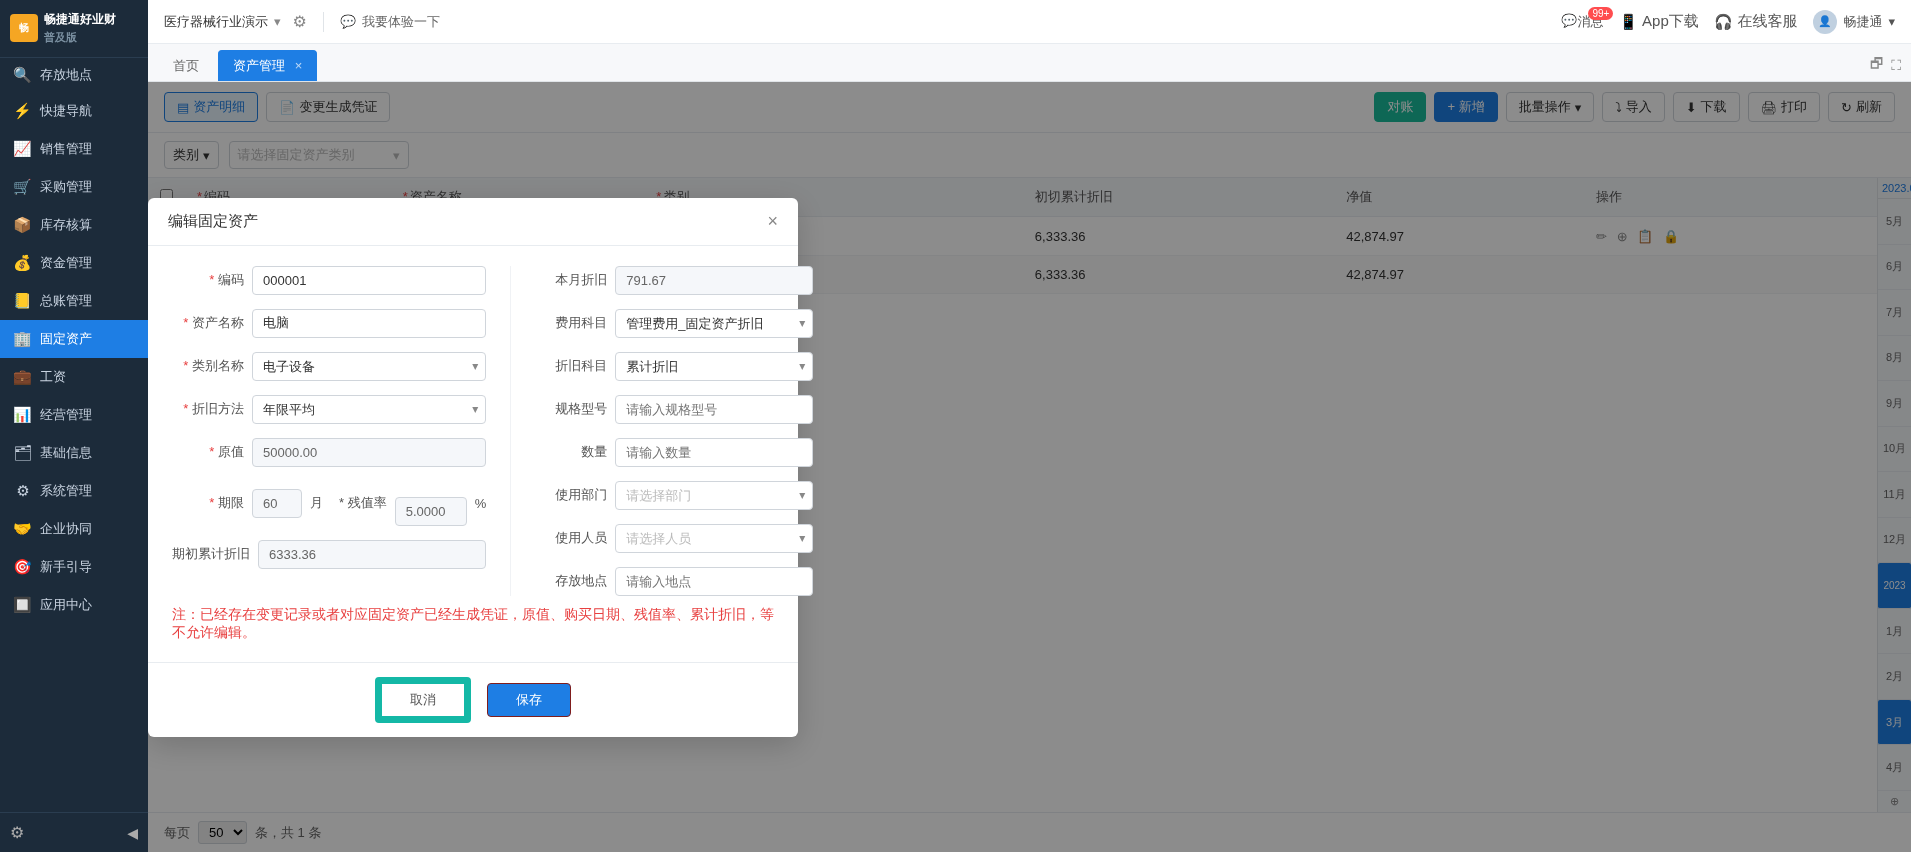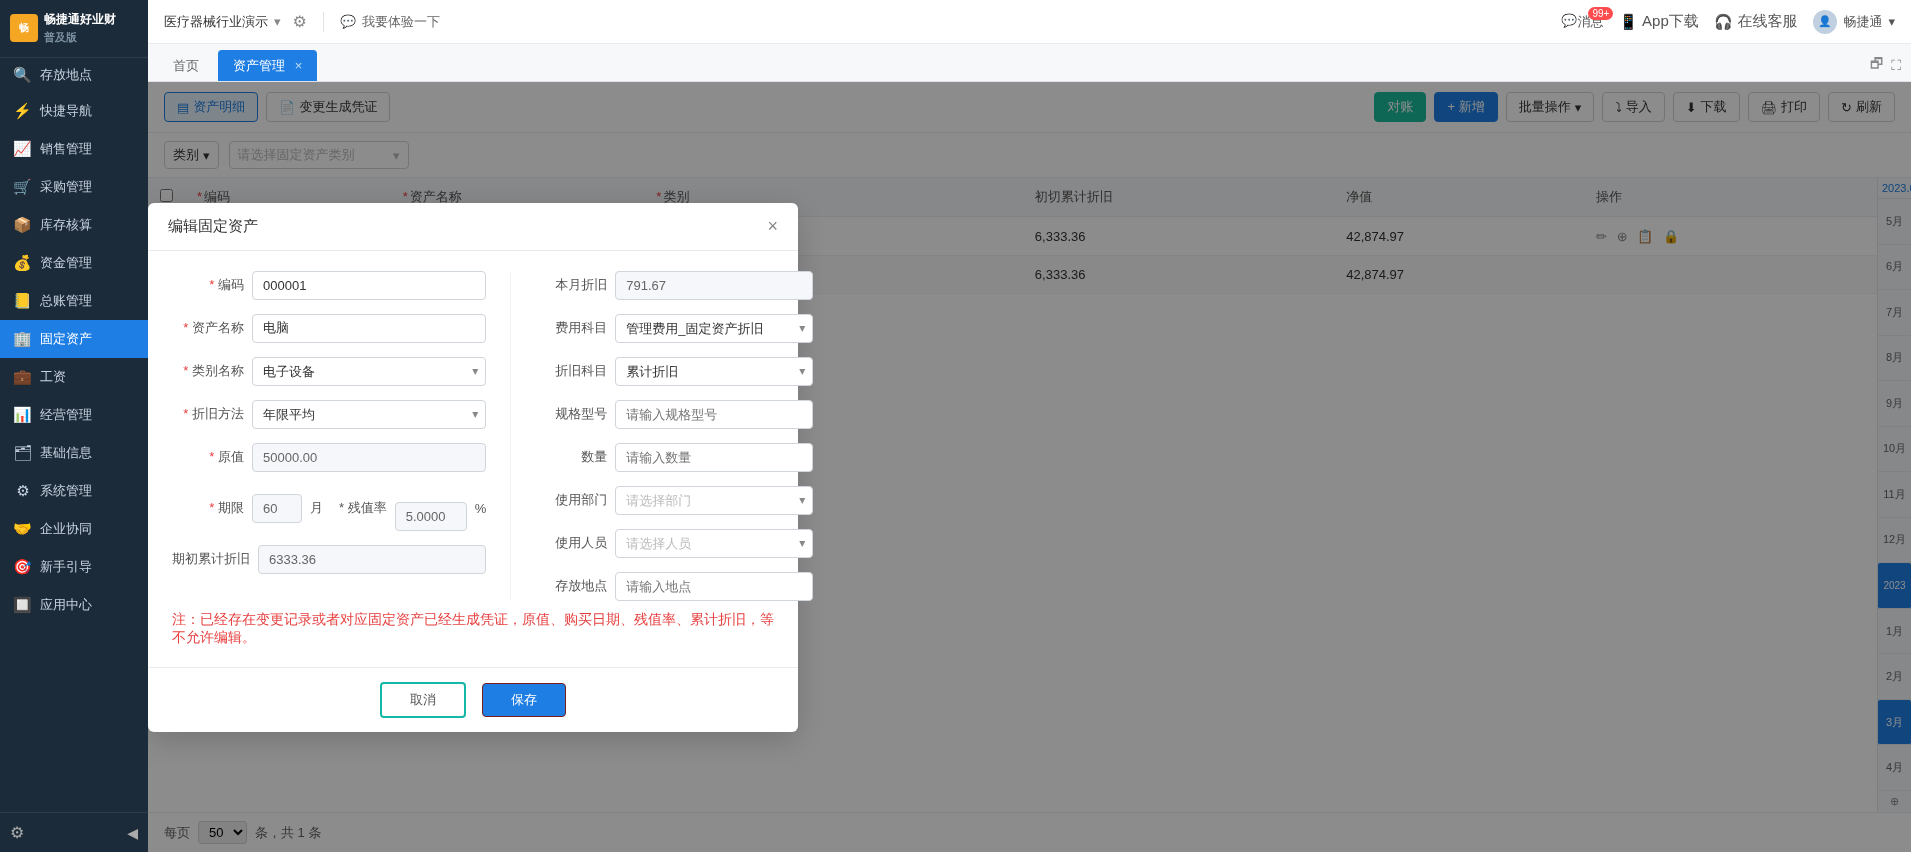--- a/index.html
+++ b/index.html
@@ -80,21 +80,21 @@
     .form-label { min-width: 72px; text-align: right; color: #555; font-size: 13px; white-space: nowrap; }
     .form-label .req { color: #e84040; }
     .form-input { flex: 1; padding: 6px 10px; border: 1px solid #d0d5db; border-radius: 4px; font-size: 13px; color: #333; outline: none; background: #fff; }
     .form-input.readonly { background: #f5f7fa; color: #666; }
     .form-select-wrap { flex: 1; position: relative; }
     .form-select { width: 100%; padding: 6px 28px 6px 10px; border: 1px solid #d0d5db; border-radius: 4px; font-size: 13px; color: #333; background: #fff; appearance: none; cursor: pointer; outline: none; }
     .select-arrow { position: absolute; right: 8px; top: 50%; transform: translateY(-50%); color: #888; pointer-events: none; font-size: 12px; }
     .unit-label { color: #555; font-size: 13px; white-space: nowrap; }
     .modal-note { font-size: 14px; color: #e84040; padding: 10px 0 0 0; }
     .modal-footer { padding: 14px 24px; border-top: 1px solid #e8ecf0; display: flex; align-items: center; justify-content: center; gap: 16px; }
-    .btn-cancel { padding: 7px 28px; border: 2px solid #14b8a6; border-radius: 4px; background: #fff; color: #555; cursor: pointer; font-size: 13px; }
+    .btn-cancel { padding: 7px 28px; border: 7px solid #14b8a6; border-radius: 4px; background: #fff; color: #555; cursor: pointer; font-size: 13px; }
     .btn-save { padding: 7px 28px; border: 1px solid #7f1d1d; border-radius: 4px; background: #1e7ee4; color: #fff; cursor: pointer; font-size: 13px; }
 
     
     .input-with-icon { flex: 1; position: relative; }
     .input-with-icon input { width: 100%; padding: 6px 28px 6px 10px; border: 1px solid #d0d5db; border-radius: 4px; font-size: 13px; color: #333; background: #f5f7fa; outline: none; }
     .input-icon { position: absolute; right: 8px; top: 50%; transform: translateY(-50%); color: #aaa; pointer-events: none; font-size: 14px; }
     .month-item { flex: 1; display: flex; align-items: center; justify-content: center; font-size: 11px; color: #666; cursor: pointer; writing-mode: horizontal-tb; padding: 2px; border-bottom: 1px solid #e8ecf0; }
     .month-item.current { background: #1e7ee4; color: #fff; border-radius: 2px; }
 
     .topbar-icon { font-size: 15px; display: flex; align-items: center; gap: 4px; cursor: pointer; color: #555; }

